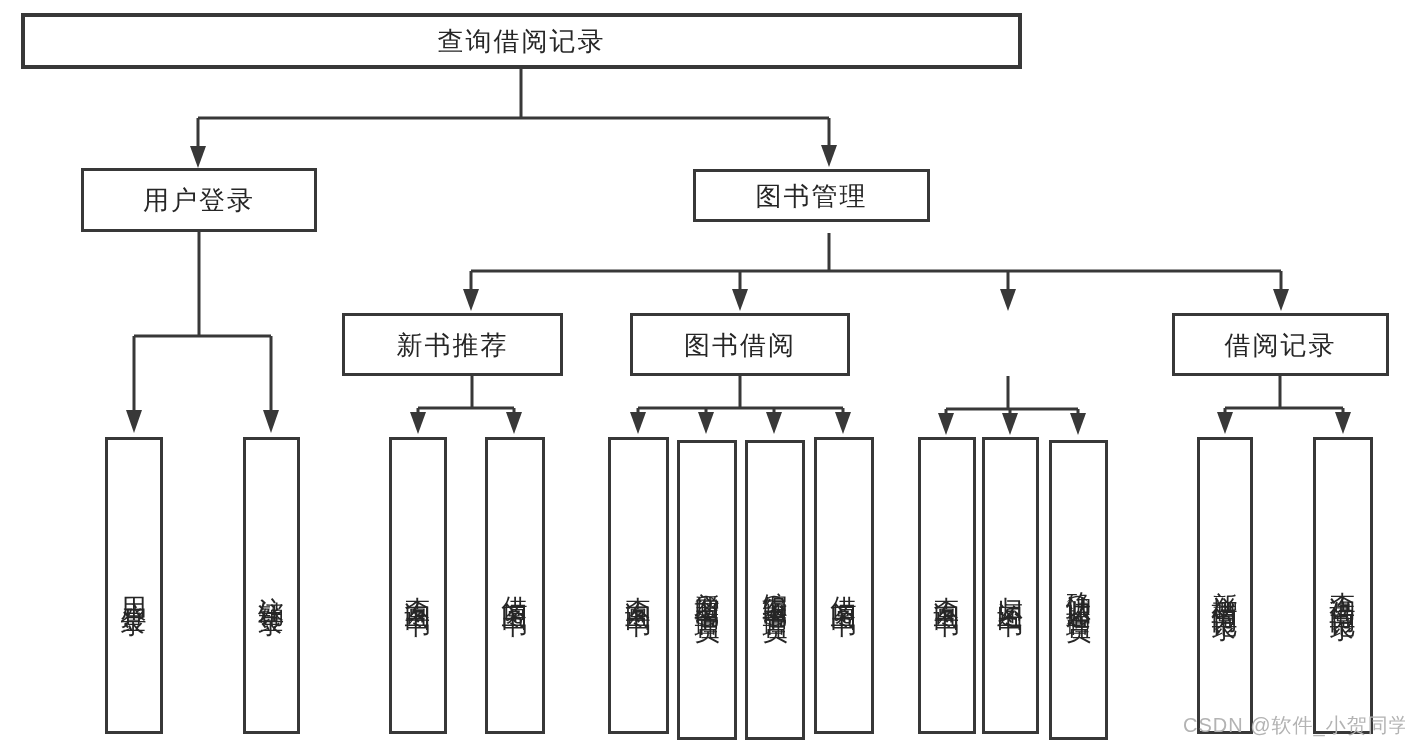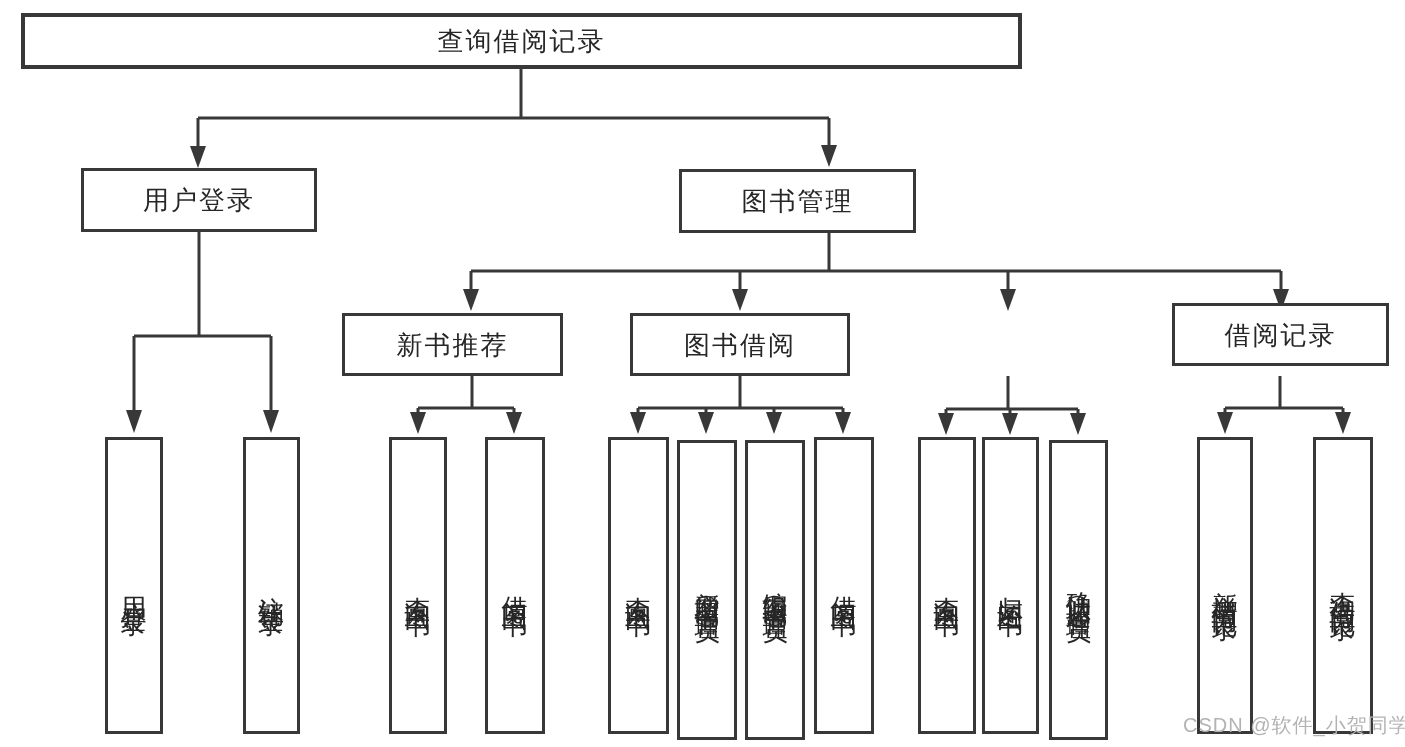--- a/index.html
+++ b/index.html
@@ -62,31 +62,31 @@
     </g>
   </svg>
 
   <div class="box h root" style="left:21px;top:13px;width:1001px;height:56px">
     <span>查询借阅记录</span>
   </div>
 
   <div class="box h" style="left:81px;top:168px;width:236px;height:64px">
     <span>用户登录</span>
   </div>
-  <div class="box h" style="left:679px;top:169px;width:237px;height:64px">
+  <div class="box h" style="left:693px;top:169px;width:237px;height:53px">
     <span>图书管理</span>
   </div>
 
   <div class="box h" style="left:342px;top:313px;width:221px;height:63px">
     <span>新书推荐</span>
   </div>
   <div class="box h" style="left:630px;top:313px;width:220px;height:63px">
     <span>图书借阅</span>
   </div>
-  <div class="box h" style="left:1172px;top:303px;width:217px;height:63px">
+  <div class="box h" style="left:1172px;top:313px;width:217px;height:63px">
     <span>借阅记录</span>
   </div>
 
   <div class="box v" style="left:105px;top:437px;width:58px;height:297px">
     <span>用户登录</span>
   </div>
   <div class="box v" style="left:243px;top:437px;width:57px;height:297px">
     <span>注销登录</span>
   </div>
 

